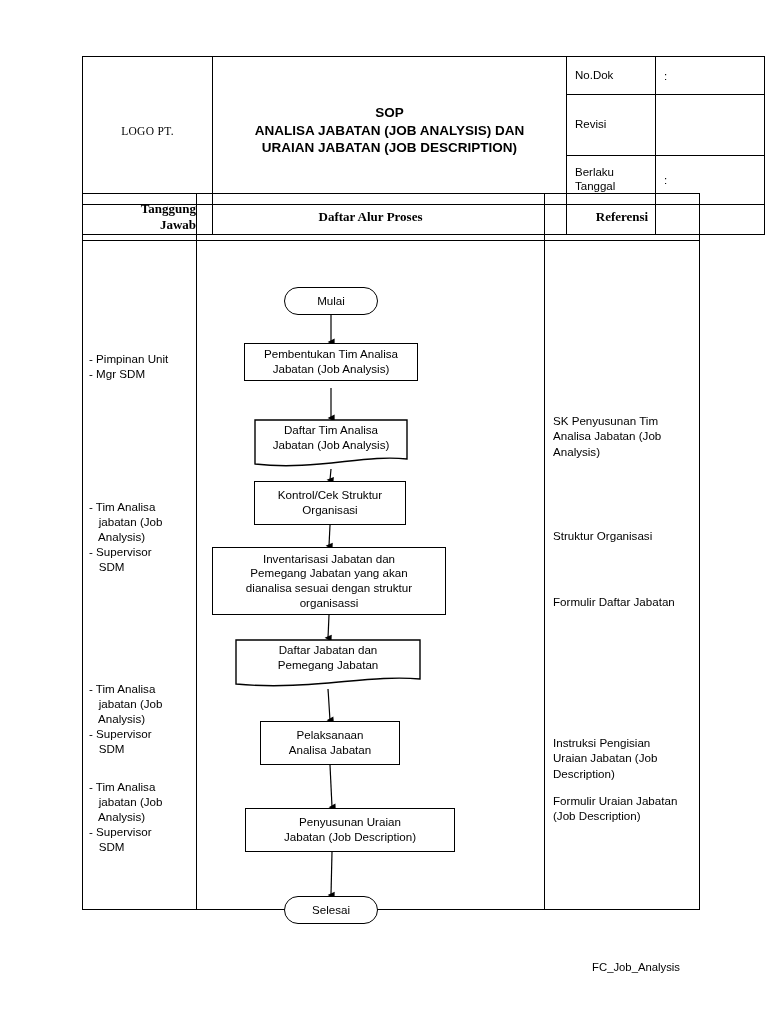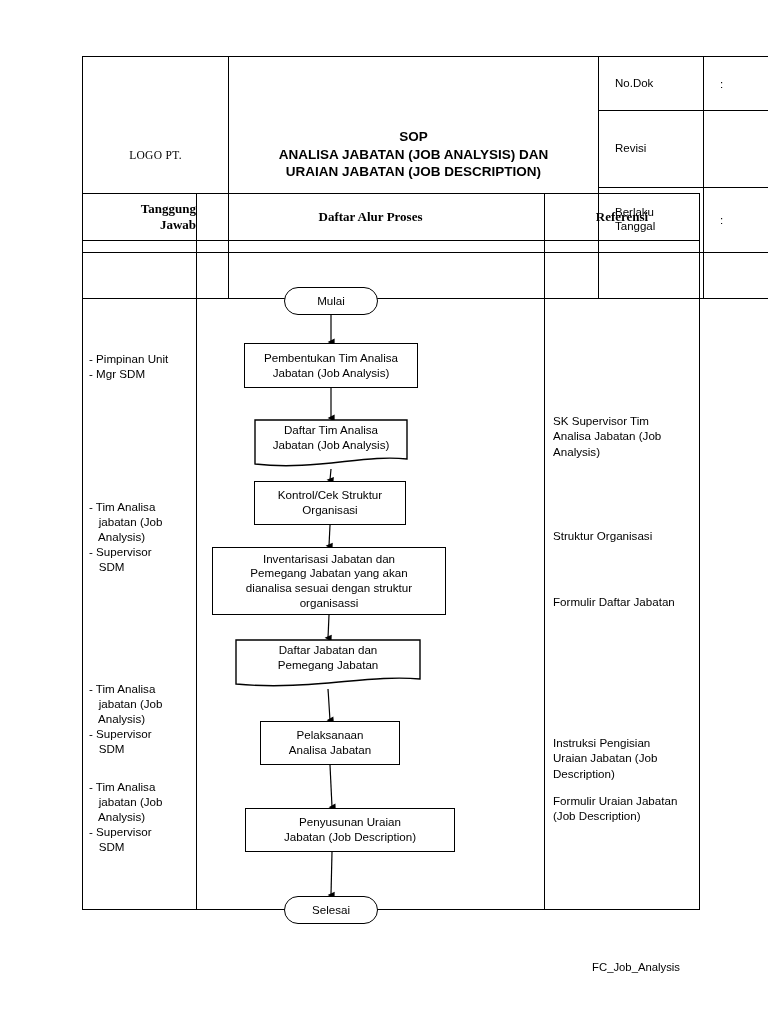--- a/index.html
+++ b/index.html
@@ -20,21 +20,21 @@
   .header-table {
     position: absolute;
     left: 82px;
     top: 56px;
     width: 614px;
     border-collapse: collapse;
     table-layout: fixed;
   }
   .header-table td {
     border: 1.3px solid #000;
-    padding: 16px;
+    padding: 8px;
     vertical-align: middle;
   }
   .logo-cell {
     width: 113px;
     text-align: center;
     font-family: "Liberation Serif", serif;
     font-size: 11.5px;
     letter-spacing: .3px;
   }
   .title-cell {
@@ -257,21 +257,21 @@
               <line x1="132" y1="374" x2="131" y2="397" stroke="#000000" stroke-width="1.2" marker-end="url(#arrowhead)"></line>
               <line x1="131" y1="448" x2="133" y2="479" stroke="#000000" stroke-width="1.2" marker-end="url(#arrowhead)"></line>
               <line x1="133" y1="524" x2="135" y2="566" stroke="#000000" stroke-width="1.2" marker-end="url(#arrowhead)"></line>
               <line x1="135" y1="611" x2="134" y2="654" stroke="#000000" stroke-width="1.2" marker-end="url(#arrowhead)"></line>
             </svg>
         <div class="node node-term" style="left: 87px; top: 46px; width: 94px; height: 28px;">
               <div class="doc-label">
                 <span style="display: block;">Mulai</span>
               </div>
             </div>
-            <div class="node node-rect" style="left: 47px; top: 102px; width: 174px; height: 45px; align-items: center;">
+            <div class="node node-rect" style="left: 47px; top: 102px; width: 174px; height: 38px; align-items: center;">
               <div class="doc-label">
                 <span style="display: block;">Pembentukan Tim Analisa</span>
                 <span style="display: block;">Jabatan (Job Analysis)</span>
               </div>
             </div>
             <div class="node node-doc" style="left: 57px; top: 178px; width: 154px; height: 44px;">
               <svg class="doc-svg" width="154" height="54">
                 <path d="M1,1 L153,1 L153,40 C110.88,35 61.6,52 1,45 Z" fill="#ffffff" stroke="#000000" stroke-width="1.4"></path>
               </svg>
               <div class="doc-label" style="margin-bottom: 6px;">
@@ -318,21 +318,21 @@
               <div class="doc-label">
                 <span style="display: block;">Selesai</span>
               </div>
             </div>
           </div>
       </td>
 
       <td class="body-cell">
         <div id="ref-host">
             <div class="ref-block" style="top: 172px;">
-              <span class="ln">SK Supervisor Tim</span>
+              <span class="ln">SK Penyusunan Tim</span>
               <span class="ln">Analisa Jabatan (Job</span>
               <span class="ln">Analysis)</span>
             </div>
             <div class="ref-block" style="top: 287px;">
               <span class="ln">Struktur Organisasi</span>
             </div>
             <div class="ref-block" style="top: 353px;">
               <span class="ln">Formulir Daftar Jabatan</span>
             </div>
             <div class="ref-block" style="top: 494px;">

